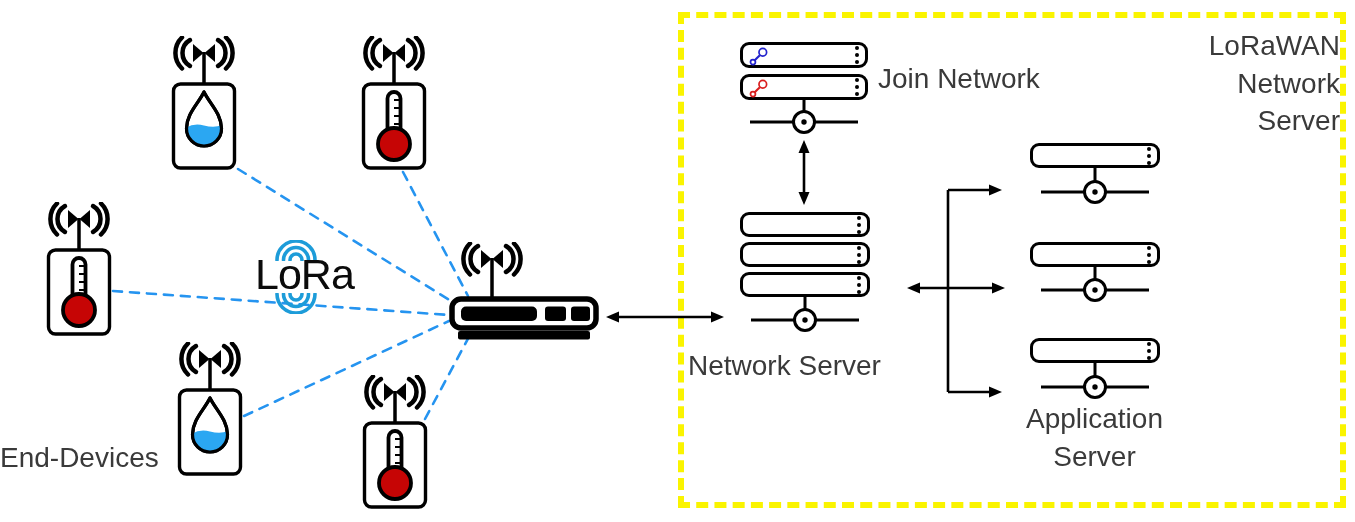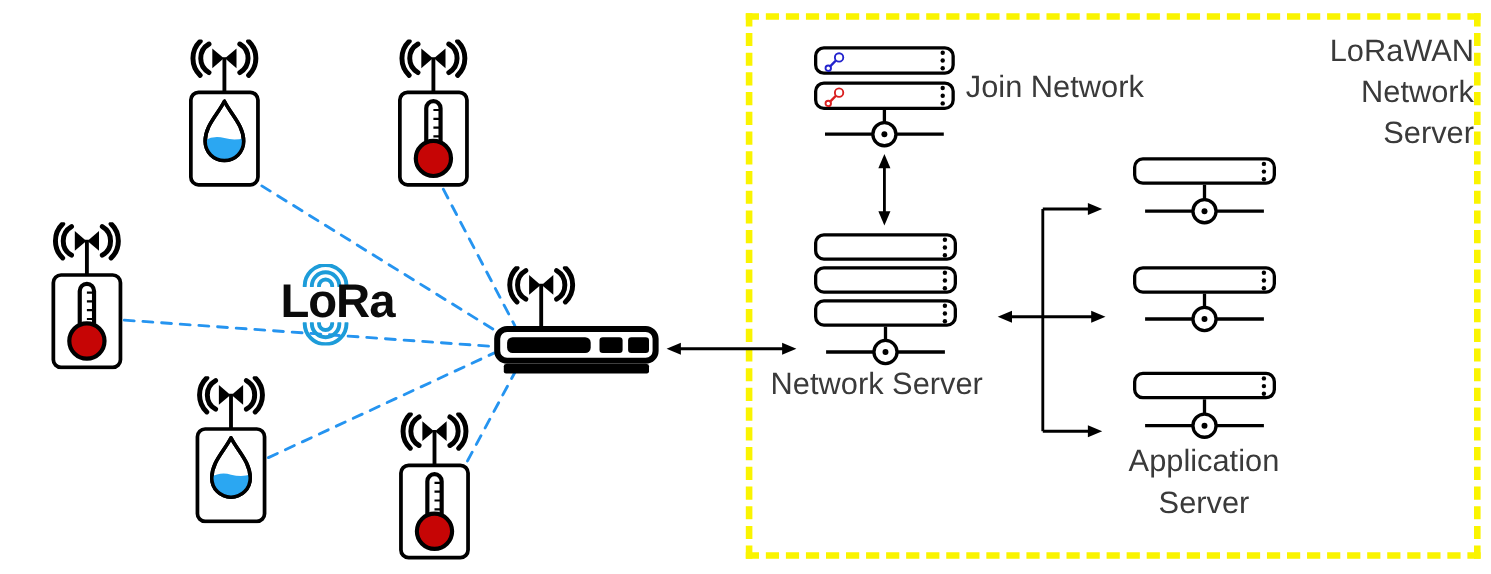--- a/index.html
+++ b/index.html
@@ -11,21 +11,21 @@
   .dev,.gw,.arcs{position:absolute;z-index:3}
   .bar{position:absolute;width:130px;height:25px;background:#fff;border:3px solid #000;
        border-radius:9px;box-sizing:border-box;z-index:3}
   .bar-join{width:128px;height:26px}
   .dots{position:absolute;right:6px;top:50%;transform:translateY(-50%);
         display:flex;flex-direction:column;gap:3px}
   .dots i{width:4px;height:4px;border-radius:50%;background:#000}
   .key{position:absolute;left:5px;top:1px;width:21px;height:21px}
   .lbl{position:absolute;font-size:28px;color:#3a3a3a;line-height:1.25;z-index:4;white-space:nowrap}
   .wrap{white-space:normal}
-  .lora-text{position:absolute;left:255px;top:253px;font-size:43px;font-weight:700;
+  .lora-text{position:absolute;left:255px;top:253px;font-size:43px;font-weight:400;
              color:#0b0b0b;letter-spacing:-1px;line-height:1;z-index:4}
   .flip{transform:scaleY(-1)}
 </style>
 </head>
 <body>
 
 <div class="canvas">
 
   <div class="ybox"></div>
 
@@ -316,18 +316,19 @@
       </span>
     </div>
   <div class="bar" style="left:1030px;top:338px">
     <span class="dots">
         <i></i>
         <i></i>
         <i></i>
       </span>
     </div>
 
+  <div class="lbl" style="left:0;top:440px">End-Devices</div>
   <div class="lbl" style="left:878px;top:61px">Join Network</div>
-  <div class="lbl" style="left:688px;top:331px;width:218px;text-align:center">Network Server</div>
+  <div class="lbl" style="left:688px;top:348px;width:218px;text-align:left">Network Server</div>
   <div class="lbl wrap" style="left:1014px;top:400px;width:161px;text-align:center;line-height:1.35">Application Server</div>
   <div class="lbl wrap" style="left:1190px;top:27px;width:150px;text-align:right;line-height:1.34">LoRaWAN Network Server</div>
 
 </div>
 
 </body></html>

